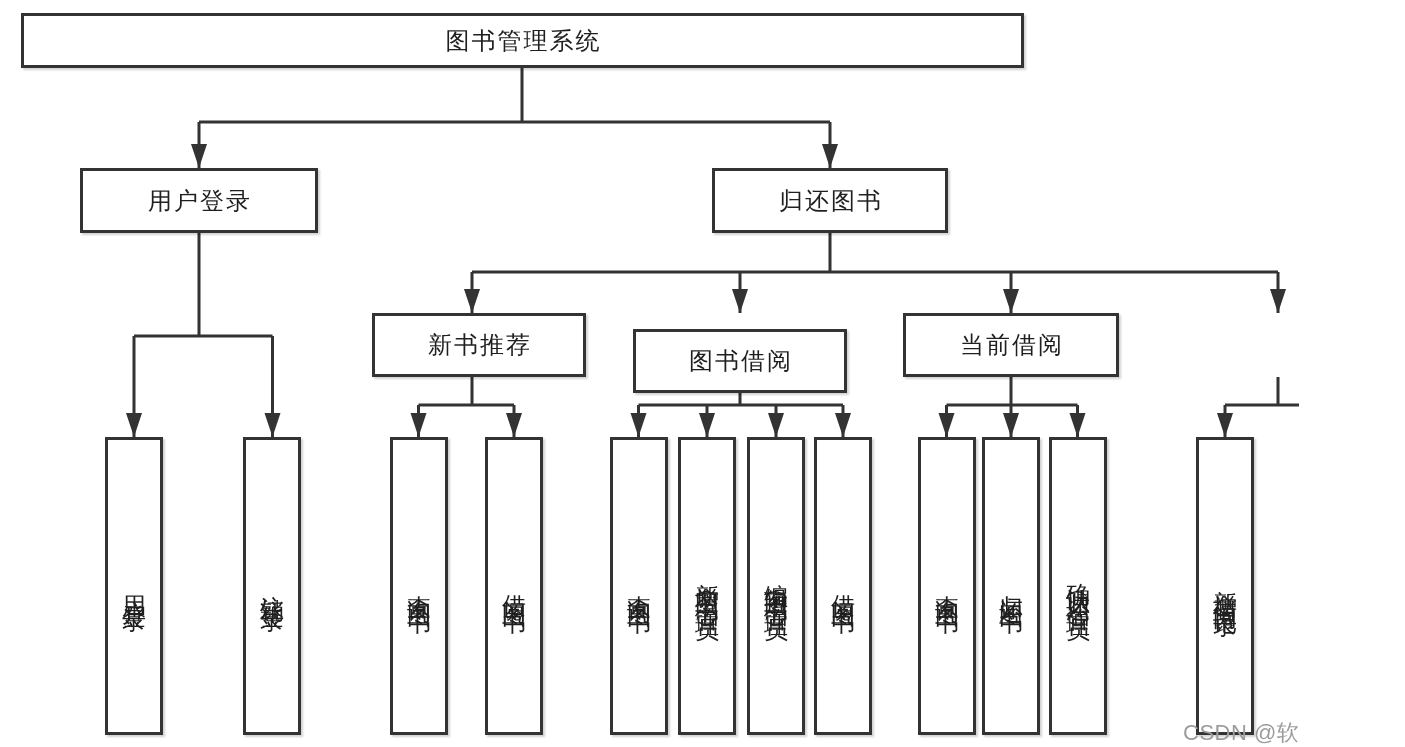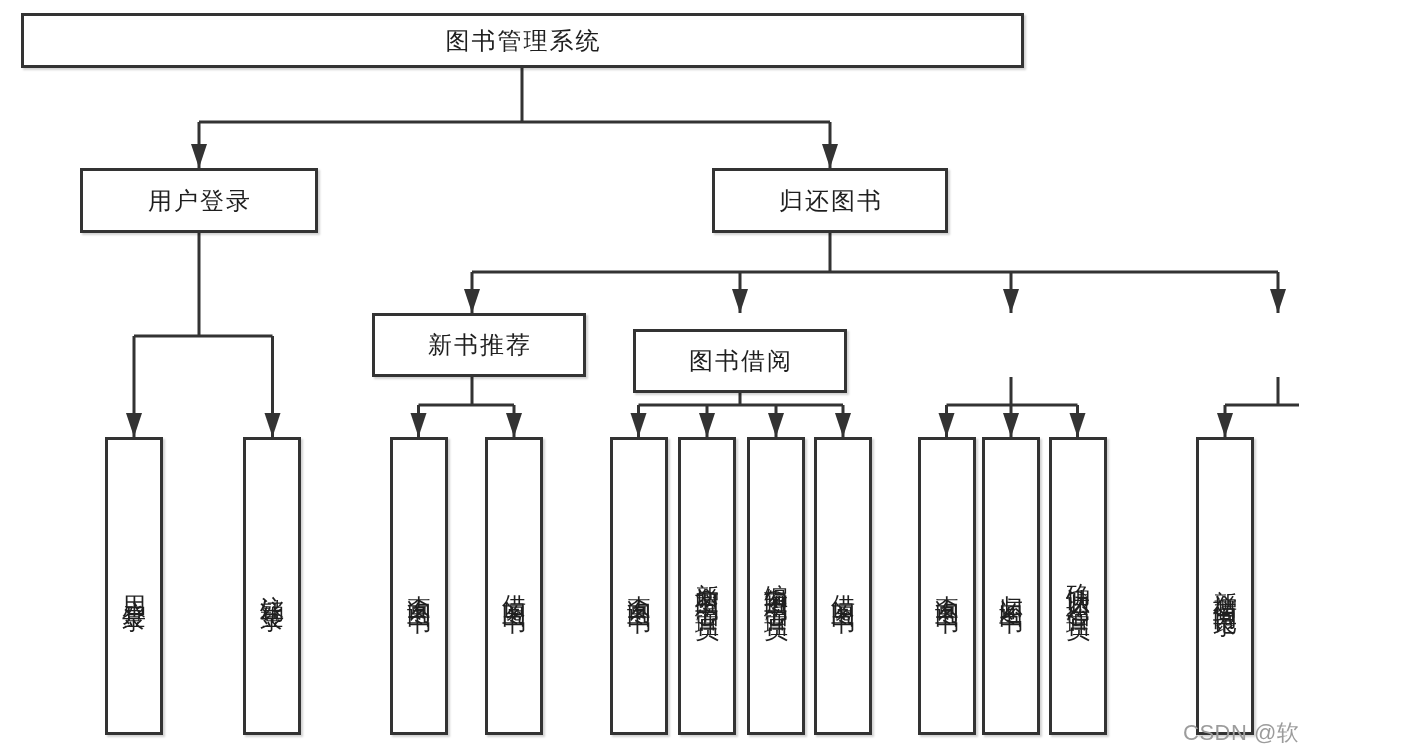--- a/index.html
+++ b/index.html
@@ -130,20 +130,23 @@
   <div class="node hnode n-mgmt">
     <span>归还图书</span>
   </div>
 
   <div class="node hnode n-rec">
     <span>新书推荐</span>
   </div>
   <div class="node hnode n-borrow">
     <span>图书借阅</span>
   </div>
+  <div class="node hnode n-current">
+    <span>当前借阅</span>
+  </div>
 
   <div class="node vnode v-a">
     <span>用户登录</span>
   </div>
   <div class="node vnode v-b">
     <span>注销登录</span>
   </div>
   <div class="node vnode v-c">
     <span>查询图书</span>
   </div>

